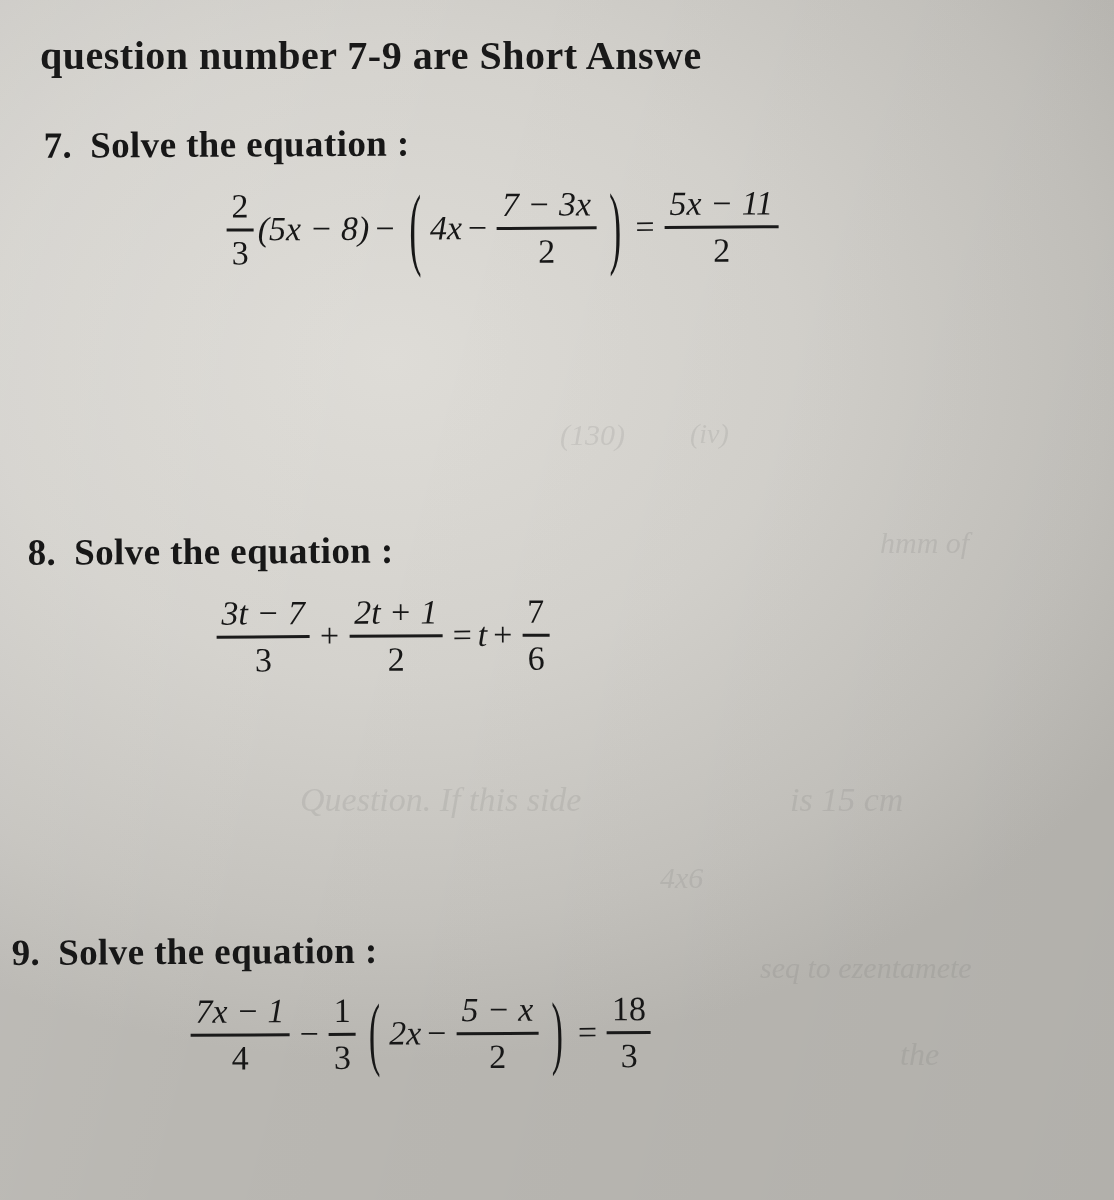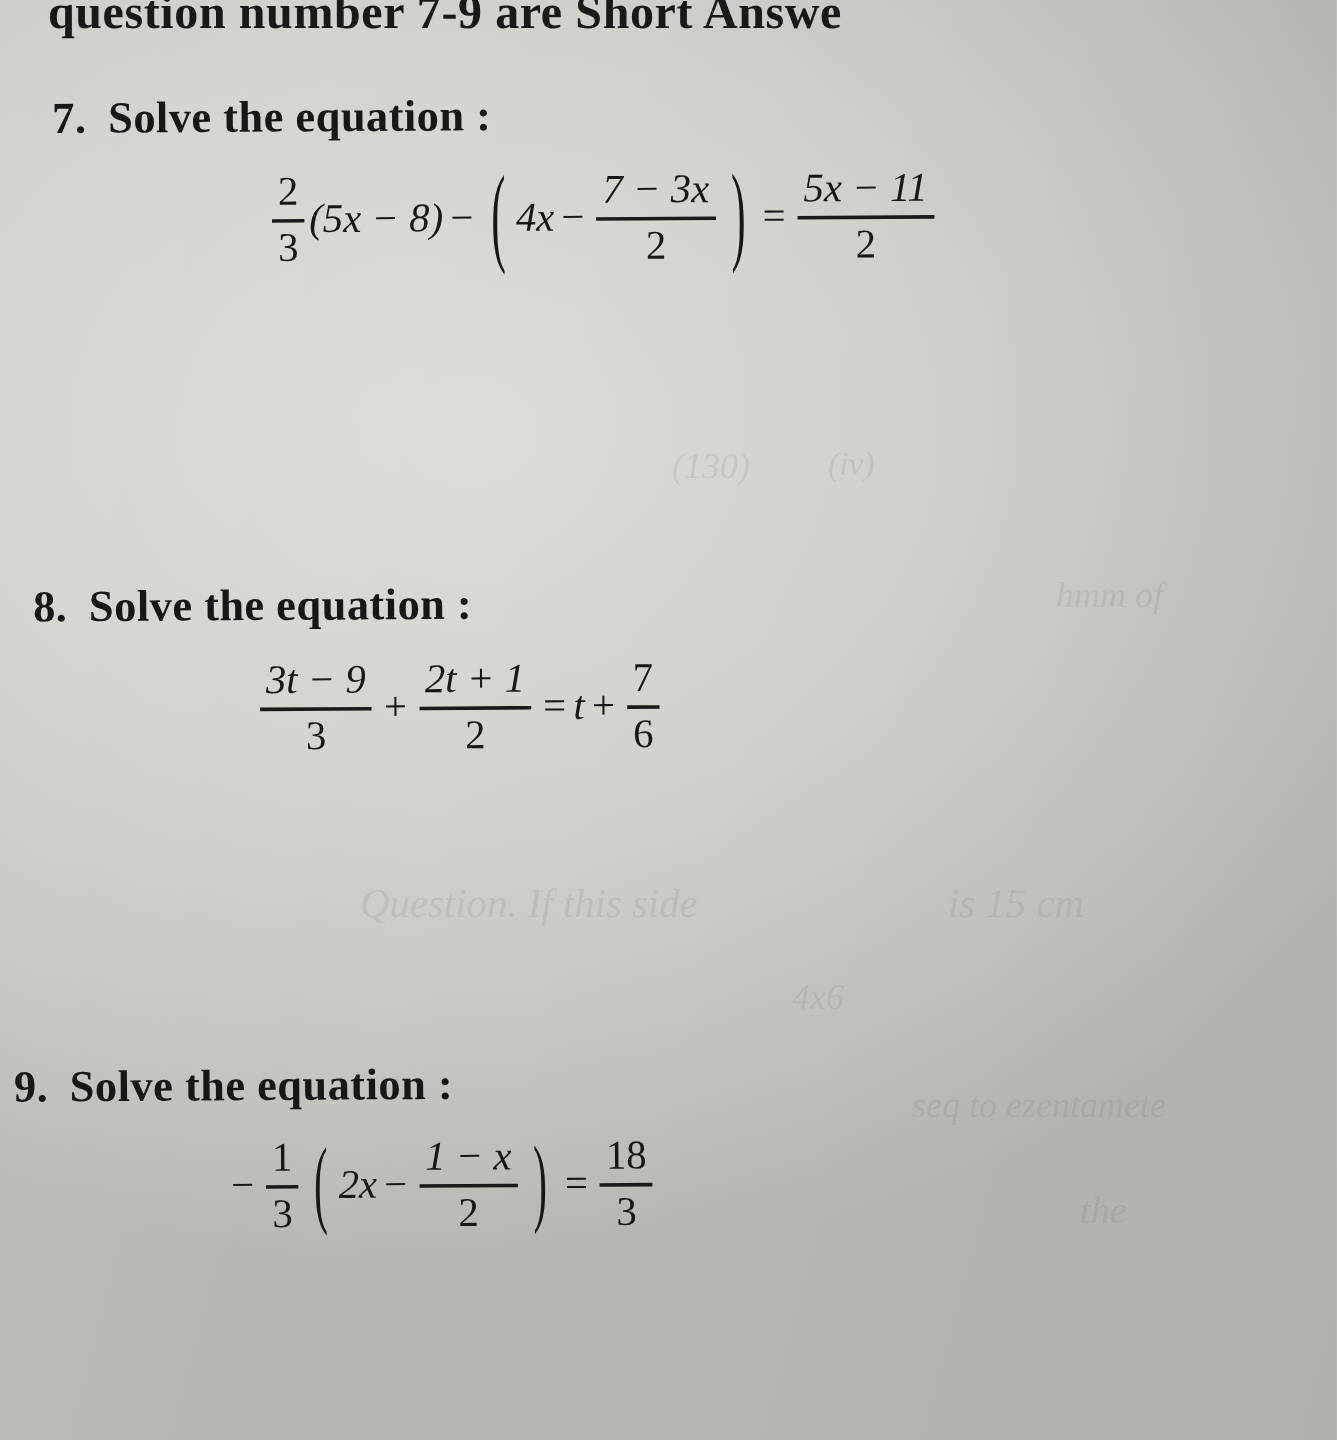--- a/index.html
+++ b/index.html
@@ -41,20 +41,21 @@
     font-style: italic;
     white-space: nowrap;
     pointer-events: none;
     user-select: none;
   }
 
   .content {
     position: absolute;
     inset: 0;
     color: #171717;
+    margin-top: 46px;
   }
 
   
   .header-line {
     position: absolute;
     top: -14px;
     left: 40px;
     font-family: "Liberation Serif", serif;
     font-weight: bold;
     font-size: 40px;
@@ -177,21 +178,21 @@
   </div>
 
   <div class="qblock skew" style="top:485px;">
     <div class="qline" style="margin-left:0px;">
       <span class="qnum">8.</span>
       <span class="qtext">Solve the equation :</span>
     </div>
 
     <div class="math" style="margin-left:212px; margin-top:22px;">
       <span class="frac">
-        <span class="num it">3t − 9</span>
+        <span class="num it">3t − 7</span>
         <span class="bar"></span>
         <span class="den">3</span>
       </span>
       <span class="op">+</span>
       <span class="frac">
         <span class="num it">2t + 1</span>
         <span class="bar"></span>
         <span class="den">2</span>
       </span>
       <span class="op">=</span>
@@ -205,31 +206,36 @@
     </div>
   </div>
 
   <div class="qblock skew" style="top:885px;">
     <div class="qline" style="margin-left:-16px;">
       <span class="qnum">9.</span>
       <span class="qtext">Solve the equation :</span>
     </div>
 
     <div class="math" style="margin-left:186px; margin-top:20px;">
+      <span class="frac">
+        <span class="num it">7x − 1</span>
+        <span class="bar"></span>
+        <span class="den">4</span>
+      </span>
       <span class="op">−</span>
       <span class="frac">
         <span class="num">1</span>
         <span class="bar"></span>
         <span class="den">3</span>
       </span>
       <span class="paren small">(</span>
       <span class="it">2x</span>
       <span class="op">−</span>
       <span class="frac">
-        <span class="num it">1 − x</span>
+        <span class="num it">5 − x</span>
         <span class="bar"></span>
         <span class="den">2</span>
       </span>
       <span class="paren small">)</span>
       <span class="op">=</span>
       <span class="frac">
         <span class="num">18</span>
         <span class="bar"></span>
         <span class="den">3</span>
       </span>

